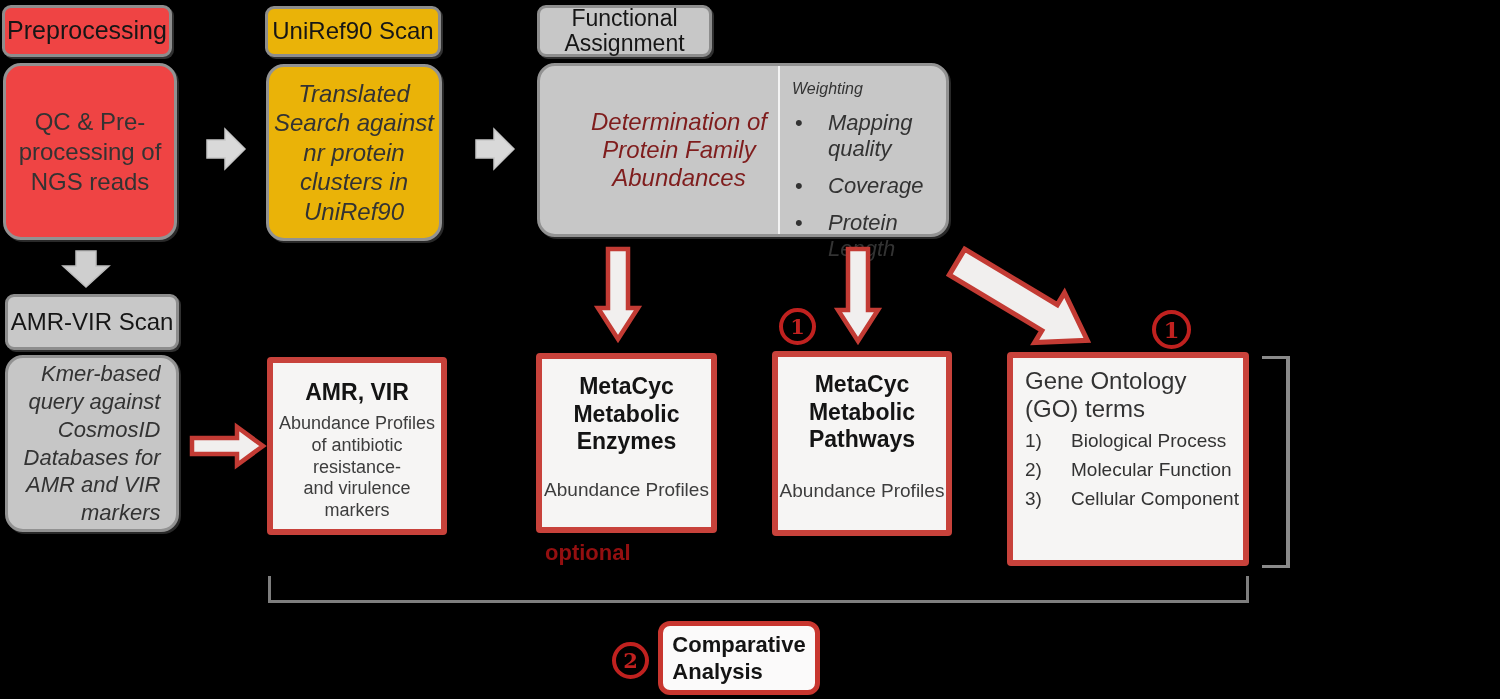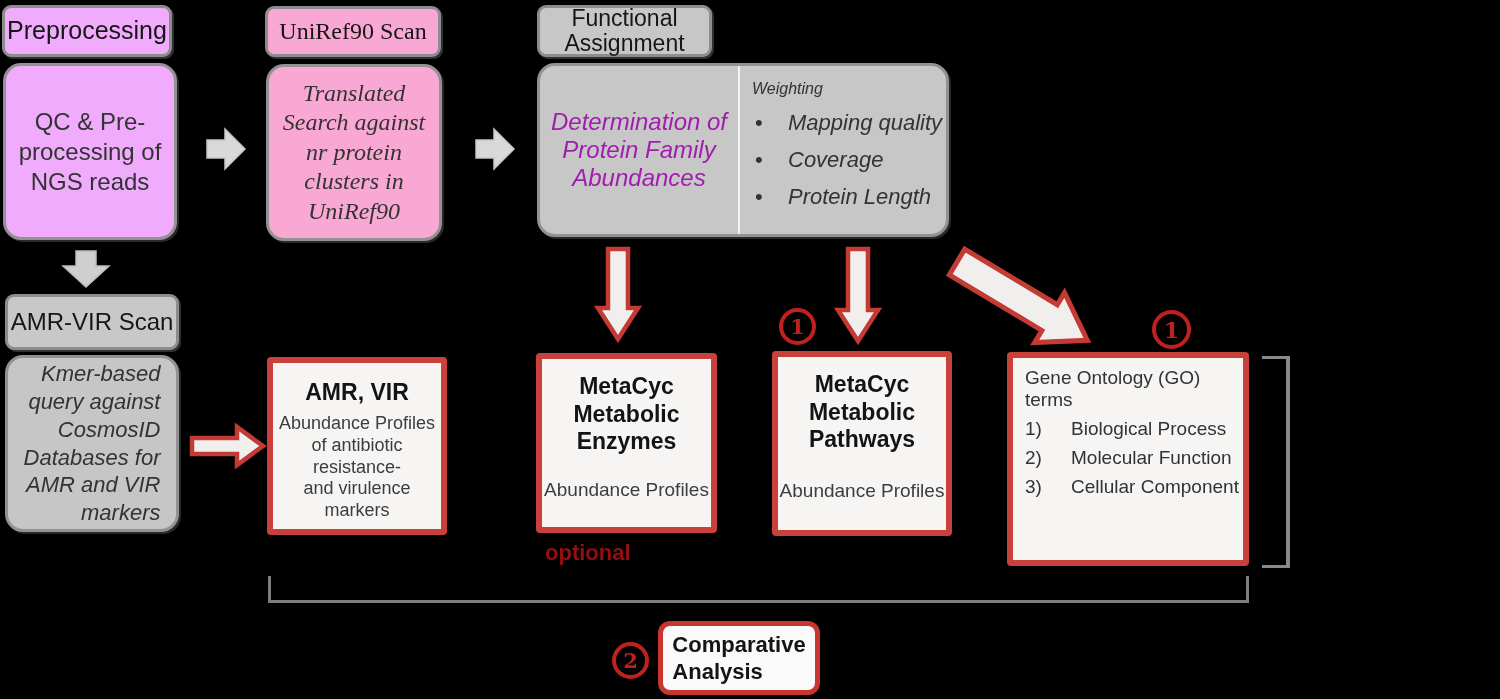--- a/index.html
+++ b/index.html
@@ -14,45 +14,46 @@
     text-align:center; border:3.5px solid #8d8d8d; border-radius:9px;
     color:#161616; line-height:1.1; background:#d8d8d8;
     box-shadow:2px 2px 0 rgba(90,90,90,.55);
   }
   .bigbox {
     position:absolute; border:3.5px solid #929292; border-radius:18px;
     display:flex; align-items:center; justify-content:center; text-align:center;
     color:#333; box-shadow:2px 2px 0 rgba(90,90,90,.45);
   }
   .italic { font-style:italic; }
-  .fill-pre { background:#f0abfc; }
-  .fill-uni { background:#f9a8d4;font-family:Liberation Serif, serif; }
+  .fill-pre { background:#ef4444; }
+  .fill-uni { background:#eab308; }
   .fill-fa  { background:#c7c7c7; }
   .fill-amr { background:#c6c6c6;text-align:right; }
   .redbox {
     position:absolute; background:#f6f5f4; border:6px solid #c8423b;
     border-radius:4px; text-align:center; color:#3d3d3d; box-sizing:content-box;
   }
   .redbox .rtitle { font-weight:bold; color:#141414; line-height:1.2; }
   .badge {
     position:absolute; border:4px solid #c0211f; border-radius:50%;
     color:#c0211f; display:flex; align-items:center; justify-content:center;
     font-family:"DejaVu Serif", serif; font-weight:bold;
   }
   .caption { position:absolute; font-weight:bold; }
   .fa-cell-left {
     width:198px; display:flex; align-items:center; justify-content:center;
-    text-align:center; font-style:italic; font-size:24px; color:#a21caf;
+    text-align:center; font-style:italic; font-size:24px; color:#7f1d1d;
     border-right:2px solid #f3f3f3;
+    padding-left:40px;
   }
   .fa-cell-right { flex:1; text-align:left; padding:12px 0 0 12px; color:#333; }
   .wl-title { font-style:italic; font-size:16px; margin:2px 0 12px 0; }
   .wl-item { position:relative; padding-left:36px; font-style:italic; font-size:22px; margin-top:11px; }
   .wl-item::before { content:"\2022"; position:absolute; left:3px; top:0; font-style:normal; }
-  .go-sub { font-size:19px; text-align:left; padding-left:12px; margin-top:9px; color:#333; }
+  .go-sub { font-size:24px; text-align:left; padding-left:12px; margin-top:9px; color:#333; }
   .go-row { display:flex; font-size:19px; color:#333; margin-top:7px; padding-left:12px; text-align:left; }
   .go-num { width:46px; }
   .bracket-right { position:absolute; border-top:3px solid #8a8a8a; border-bottom:3px solid #8a8a8a; border-right:4px solid #8a8a8a; }
   .brace-bottom { position:absolute; border-left:3px solid #7e7e7e; border-bottom:3px solid #7e7e7e; border-right:3px solid #7e7e7e; }
   .comp-box {
     position:absolute; background:#fbfafa; border:5px solid #c8362f; border-radius:12px;
     display:flex; align-items:center; justify-content:center; text-align:left;
     font-weight:bold; font-size:22px; color:#141414; line-height:1.25;
   }
   svg { display:block; overflow:visible; }

